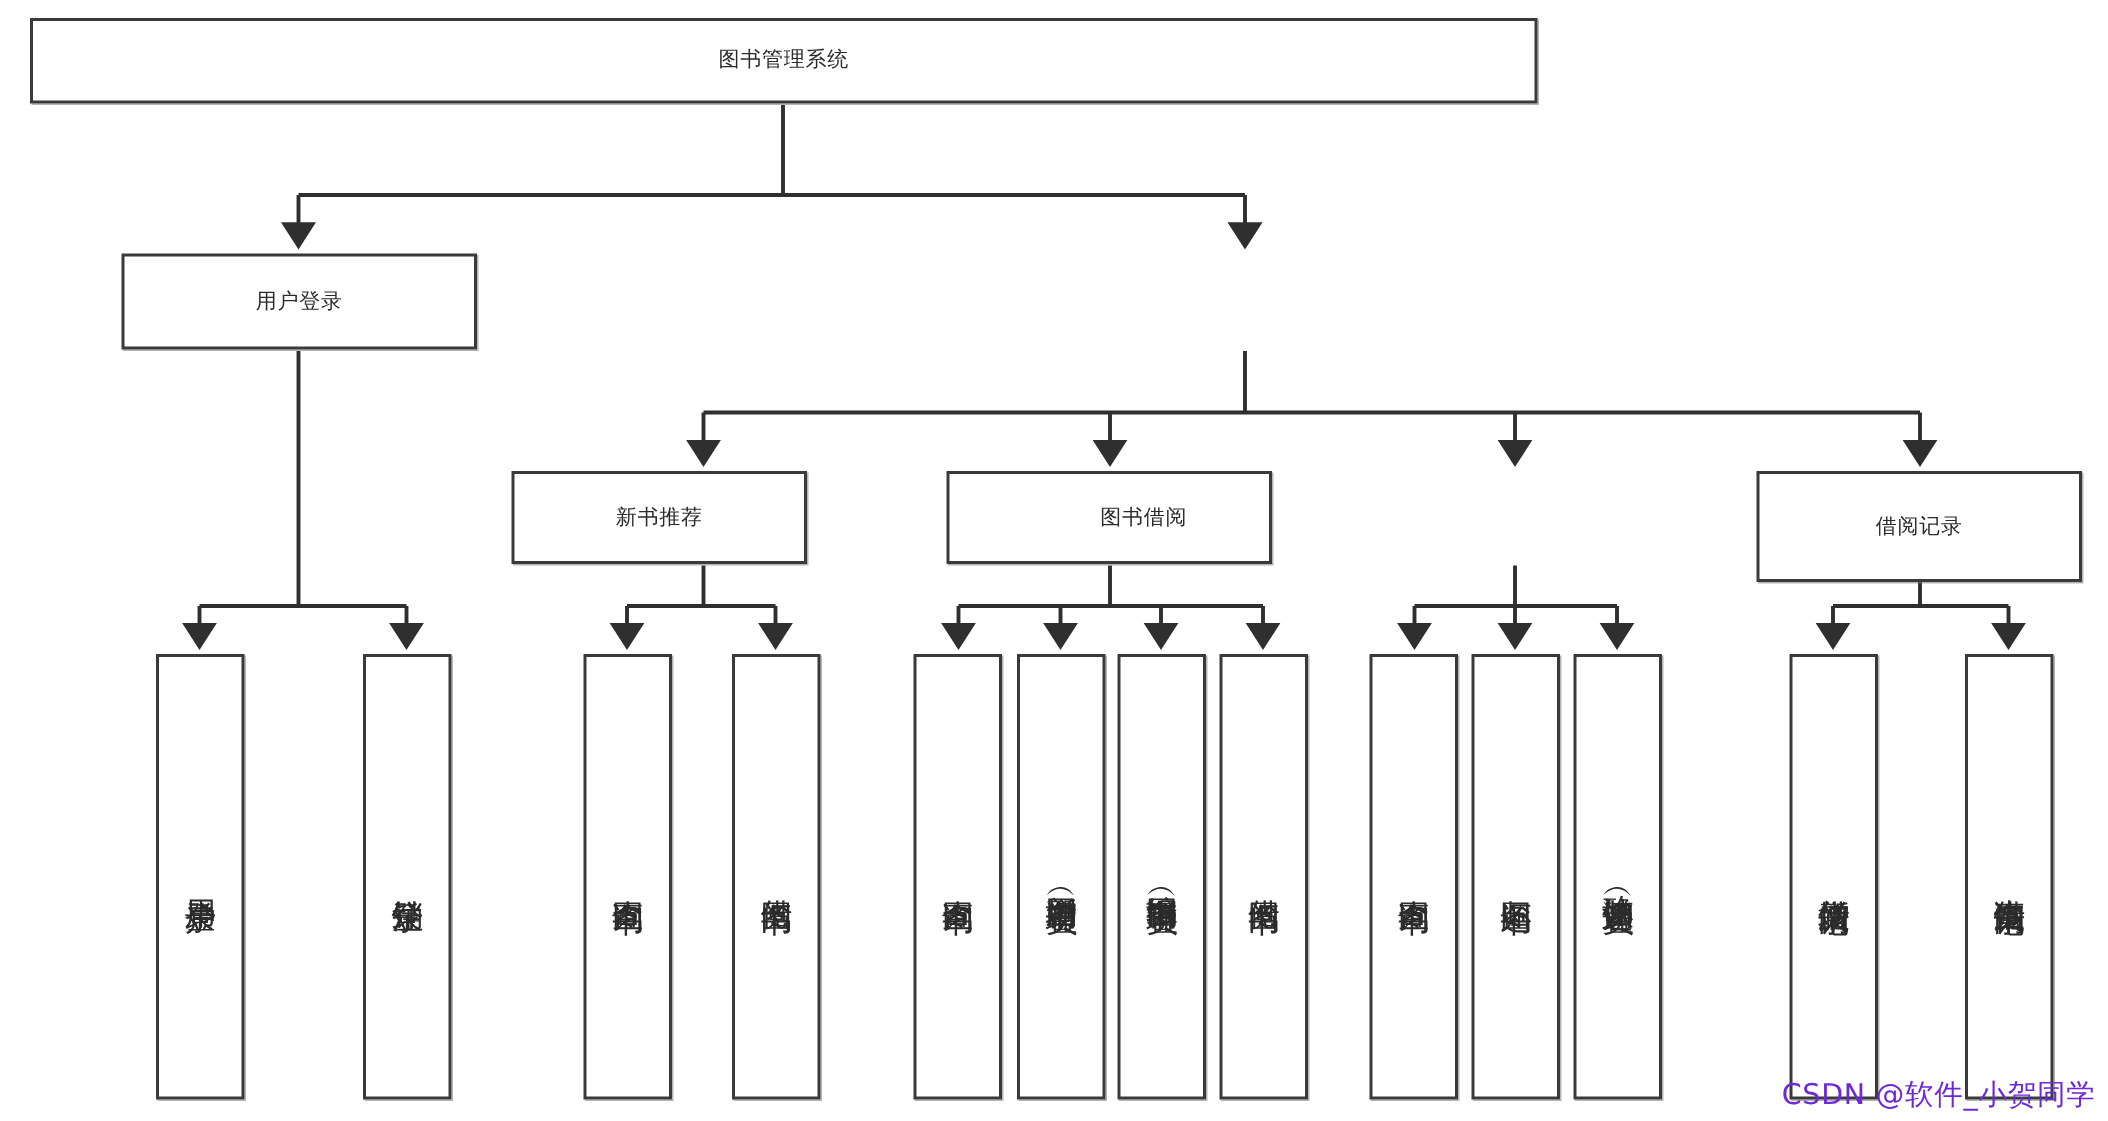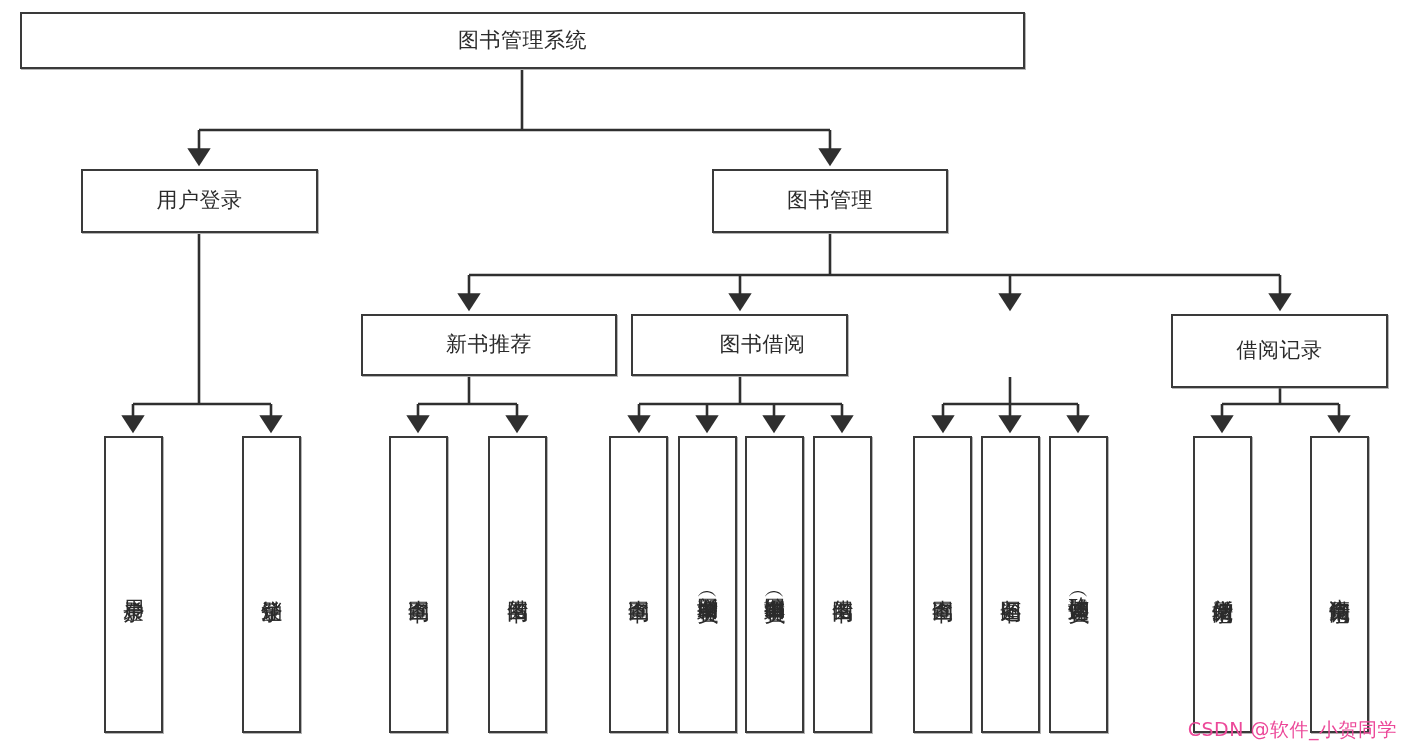--- a/index.html
+++ b/index.html
@@ -30,21 +30,21 @@
     box-sizing: border-box;
     background: #ffffff;
     border: 2px solid #3a3a3a;
     box-shadow: 1px 1px 0 0 rgba(120,120,120,0.55);
     display: flex;
     align-items: center;
     justify-content: center;
   }
   .node .lbl {
     color: #2b2b2b;
-    font-size: 21px;
+    font-size: 14px;
     line-height: 1.32;
     letter-spacing: 0.5px;
     white-space: nowrap;
     text-align: center;
   }
   
   .node.vert {
     align-items: center;
     justify-content: center;
   }
@@ -55,21 +55,21 @@
     line-height: 1.16;
     letter-spacing: 1px;
     white-space: nowrap;
     max-height: 276px;
   }
   .watermark {
     position: absolute;
     right: 8px;
     bottom: 4px;
     font-size: 19px;
-    color: #ec4899;
+    color: #6d28d9;
     letter-spacing: 0.5px;
     white-space: nowrap;
     margin-top: 38px;
   }
 </style>
 </head>
 <body>
 
 <div id="canvas">
 
@@ -124,25 +124,22 @@
   </svg>
 
   <div class="node" style="left:20px; top:12px; width:1005px; height:57px;">
     <span class="lbl">图书管理系统</span>
   </div>
 
   <div class="node" style="left:81px; top:169px; width:237px; height:64px;">
     <span class="lbl">用户登录</span>
   </div>
 
-  <div class="node" style="left:712px; top:169px; width:236px; height:64px;">
-    <span class="lbl">图书管理</span>
-  </div>
-
-  <div class="node" style="left:361px; top:314px; width:256px; height:62px;">
+
+  <div class="node" style="left:341px; top:314px; width:197px; height:62px;">
     <span class="lbl">新书推荐</span>
   </div>
 
   <div class="node" style="left:631px; top:314px; width:217px; height:62px;padding-left:46px;">
     <span class="lbl">图书借阅</span>
   </div>
 
 
   <div class="node" style="left:1171px; top:314px; width:217px; height:74px;">
     <span class="lbl">借阅记录</span>

